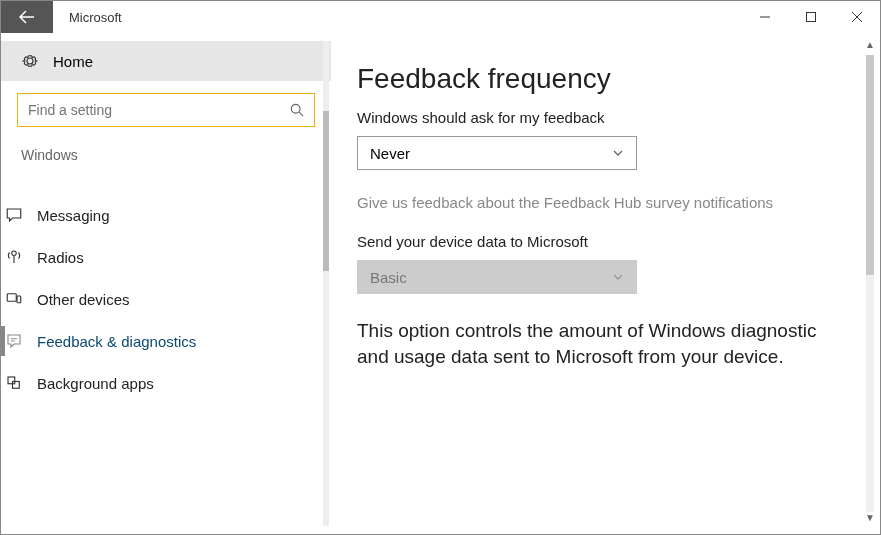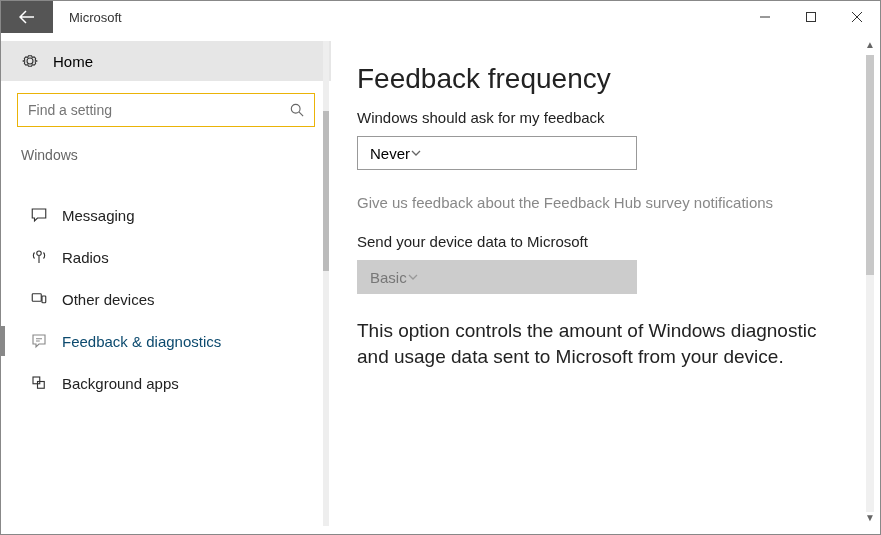--- a/index.html
+++ b/index.html
@@ -12,32 +12,32 @@
 .content { display: flex; height: calc(100% - 32px); position: relative; }
 .sidebar { width: 330px; background: #fff; padding: 8px 0 0 0; position: relative; }
 .home-row { display: flex; align-items: flex-end; padding: 11px 20px; background: #e6e6e6; margin-bottom: 12px; }
 .home-row .icon { width: 32px; font-size: 16px; }
 .home-row .label { font-size: 15px; }
 .searchbox { margin: 0 16px 12px 16px; border: 1px solid #eab308; height: 34px; display: flex; align-items: center; padding: 0 10px; }
 .searchbox input { border: none; outline: none; flex: 1; font-size: 14px; background: transparent; }
 .searchbox .sicon { color: #555; font-size: 14px; }
 .section-label { padding: 8px 20px 4px 20px; color: #666; font-size: 14px; }
 .nav { position: relative; }
-.nav-item { display: flex; align-items: center; padding: 12px 29px; font-size: 15px; color: #222; cursor: default; }
+.nav-item { display: flex; align-items: center; padding: 12px 4px; font-size: 15px; color: #222; cursor: default; }
 .nav-item .icon { width: 32px; display: flex; align-items: center; justify-content: flex-start; }
 .nav-item.selected { color: #0c4a6e; position: relative; }
 .nav-item.selected::before { content: ""; position: absolute; left: 0; top: 6px; bottom: 6px; width: 4px; background: #888; }
 .nav-item.partial { color: #666; padding-top: 0; padding-bottom: 10px; }
 .sidebar .vscroll { position: absolute; right: 2px; top: 8px; bottom: 8px; width: 6px; background: #eee; }
 .sidebar .vscroll .thumb { position: absolute; left: 0; right: 0; top: 70px; height: 160px; background: #bbb; }
 .main { flex: 1; padding: 30px 30px 20px 26px; position: relative; overflow: hidden; }
 .org-msg { color: #c42b1c; font-size: 15px; margin-bottom: 26px; }
 h1 { font-weight: 300; font-size: 28px; margin-bottom: 14px; color: #222; }
 .field-label { font-size: 15px; color: #222; margin-bottom: 10px; }
-.dropdown { border: 1px solid #999; width: 280px; height: 34px; display: flex; align-items: center; padding: 0 12px; font-size: 15px; margin-bottom: 24px; background: #fff; }
+.dropdown { border: 1px solid #999; width: 280px; height: 34px; display: flex; align-items: center; justify-content: space-between; padding: 0 12px; font-size: 15px; margin-bottom: 24px; background: #fff; }
 .dropdown.disabled { background: #ccc; color: #777; border-color: #ccc; }
 .help-link { color: #888; font-size: 15px; margin-bottom: 22px; }
 .desc { font-size: 19px; color: #222; max-width: 460px; line-height: 1.35; }
 .main .vscroll { position: absolute; right: 3px; top: 6px; bottom: 6px; width: 14px; }
 .main .vscroll .arrow { height: 16px; color: #666; font-size: 10px; text-align: center; }
 .main .vscroll .track { position: absolute; top: 16px; bottom: 16px; left: 3px; right: 3px; background: #f0f0f0; }
 .main .vscroll .thumb { position: absolute; left: 3px; right: 3px; top: 16px; height: 220px; background: #c8c8c8; }
 svg { display: block; }
 </style>
 </head>

